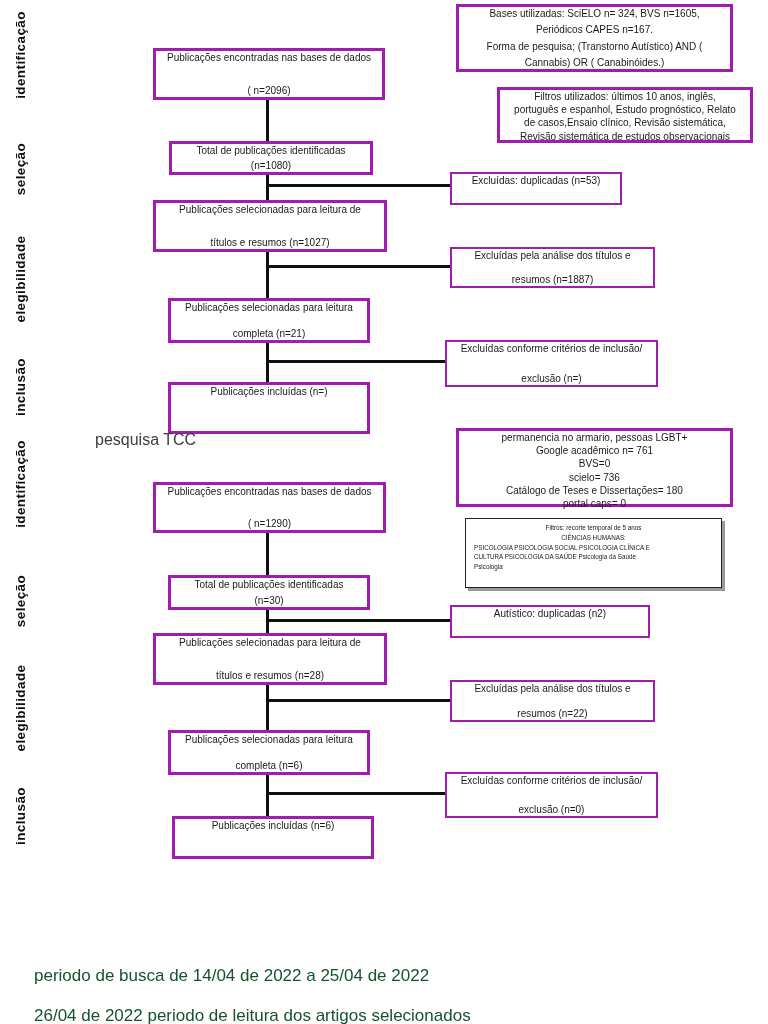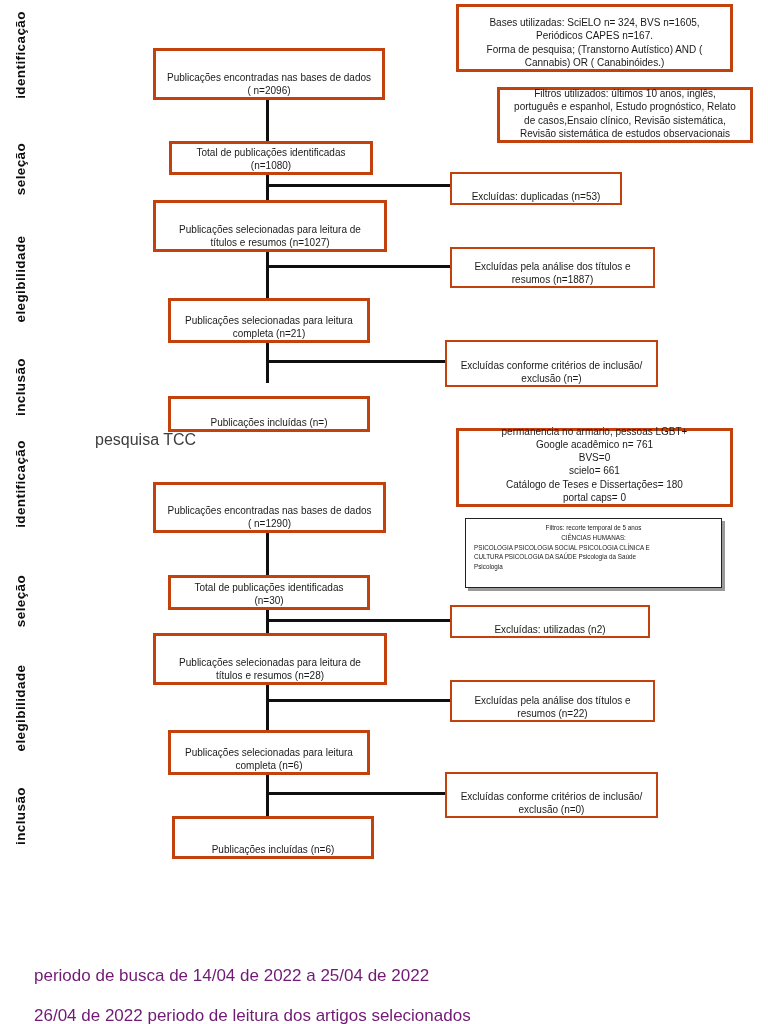--- a/index.html
+++ b/index.html
@@ -7,38 +7,38 @@
     position:relative;width:768px;height:1024px;background:#ffffff;
     font-family:"Liberation Sans",sans-serif;overflow:hidden;color:#111;
   }
   .stage{
     position:absolute;transform:translate(-50%,-50%) rotate(-90deg);
     white-space:nowrap;font-weight:700;font-size:13.5px;color:#0d0d0d;
     letter-spacing:0.4px;
   }
   .box{
     position:absolute;box-sizing:border-box;background:#fff;
-    border:3px solid #c2410c;display:flex;flex-direction:column;
-    justify-content:flex-end;align-items:center;text-align:center;
+    border:3px solid #a21caf;display:flex;flex-direction:column;
+    justify-content:space-between;align-items:center;text-align:center;
     color:#1a1a1a;line-height:1.32;
   }
   .box .ln{display:block;white-space:nowrap;}
   .b-main{font-size:10px;}
   .b-excl{border-width:2px;font-size:10px;}
   .b-info{font-size:10px;}
   .b-info-sm{
     border:1.5px solid #222;font-size:6.3px;line-height:1.55;
     justify-content:flex-start;align-items:flex-start;text-align:left;
     padding:4px 8px;box-shadow:3px 3px 0 #9a9a9a;
   }
   .b-info-sm .ln.ctr{align-self:center;text-align:center;}
   .vl{position:absolute;width:3px;background:#0f0f0f;}
   .hl{position:absolute;height:3px;background:#0f0f0f;}
   .d2title{position:absolute;font-size:16px;color:#3d3d3d;}
-  .note{position:absolute;font-size:17px;color:#701a75;white-space:nowrap;text-align:center;}
+  .note{position:absolute;font-size:17px;color:#14532d;white-space:nowrap;text-align:center;}
 </style>
 </head>
 <body>
 
 <div class="canvas">
 
   <div class="stage" style="left:20px;top:55px">identificação</div>
   <div class="stage" style="left:20px;top:169px">seleção</div>
   <div class="stage" style="left:20px;top:279px">elegibilidade</div>
   <div class="stage" style="left:20px;top:387px">inclusão</div>
@@ -60,21 +60,21 @@
     <span class="ln">(n=1080)</span>
   </div>
   <div class="box b-main" style="left:153px;top:200px;width:234px;height:52px">
     <span class="ln">Publicações selecionadas para leitura de</span>
     <span class="ln">títulos e resumos (n=1027)</span>
   </div>
   <div class="box b-main" style="left:168px;top:298px;width:202px;height:45px">
     <span class="ln">Publicações selecionadas para leitura</span>
     <span class="ln">completa (n=21)</span>
   </div>
-  <div class="box b-main" style="left:168px;top:396px;width:202px;height:36px">
+  <div class="box b-main" style="left:168px;top:382px;width:202px;height:52px">
     <span class="ln">Publicações incluídas (n=)</span>
   </div>
 
   <div class="box b-excl" style="left:450px;top:172px;width:172px;height:33px">
     <span class="ln">Excluídas: duplicadas (n=53)</span>
   </div>
   <div class="box b-excl" style="left:450px;top:247px;width:205px;height:41px">
     <span class="ln">Excluídas pela análise dos títulos e</span>
     <span class="ln">resumos (n=1887)</span>
   </div>
@@ -125,36 +125,36 @@
   </div>
   <div class="box b-main" style="left:168px;top:730px;width:202px;height:45px">
     <span class="ln">Publicações selecionadas para leitura</span>
     <span class="ln">completa (n=6)</span>
   </div>
   <div class="box b-main" style="left:172px;top:816px;width:202px;height:43px">
     <span class="ln">Publicações incluídas (n=6)</span>
   </div>
 
   <div class="box b-excl" style="left:450px;top:605px;width:200px;height:33px">
-    <span class="ln">Excluídas: utilizadas (n2)</span>
+    <span class="ln">Autístico: duplicadas (n2)</span>
   </div>
   <div class="box b-excl" style="left:450px;top:680px;width:205px;height:42px">
     <span class="ln">Excluídas pela análise dos títulos e</span>
     <span class="ln">resumos (n=22)</span>
   </div>
   <div class="box b-excl" style="left:445px;top:772px;width:213px;height:46px">
     <span class="ln">Excluídas conforme critérios de inclusão/</span>
     <span class="ln">exclusão (n=0)</span>
   </div>
 
   <div class="box b-info" style="left:456px;top:428px;width:277px;height:79px">
     <span class="ln">permanencia no armario, pessoas LGBT+</span>
     <span class="ln">Google acadêmico n= 761</span>
     <span class="ln">BVS=0</span>
-    <span class="ln">scielo= 661</span>
+    <span class="ln">scielo= 736</span>
     <span class="ln">Catálogo de Teses e Dissertações= 180</span>
     <span class="ln">portal caps= 0</span>
   </div>
   <div class="box b-info-sm" style="left:465px;top:518px;width:257px;height:70px">
     <span class="ln ctr">Filtros: recorte temporal de 5 anos</span>
     <span class="ln ctr">CIÊNCIAS HUMANAS:</span>
     <span class="ln">PSICOLOGIA PSICOLOGIA SOCIAL  PSICOLOGIA CLÍNICA E</span>
     <span class="ln">CULTURA PSICOLOGIA DA SAÚDE Psicologia da Saúde</span>
     <span class="ln">Psicologia</span>
   </div>

